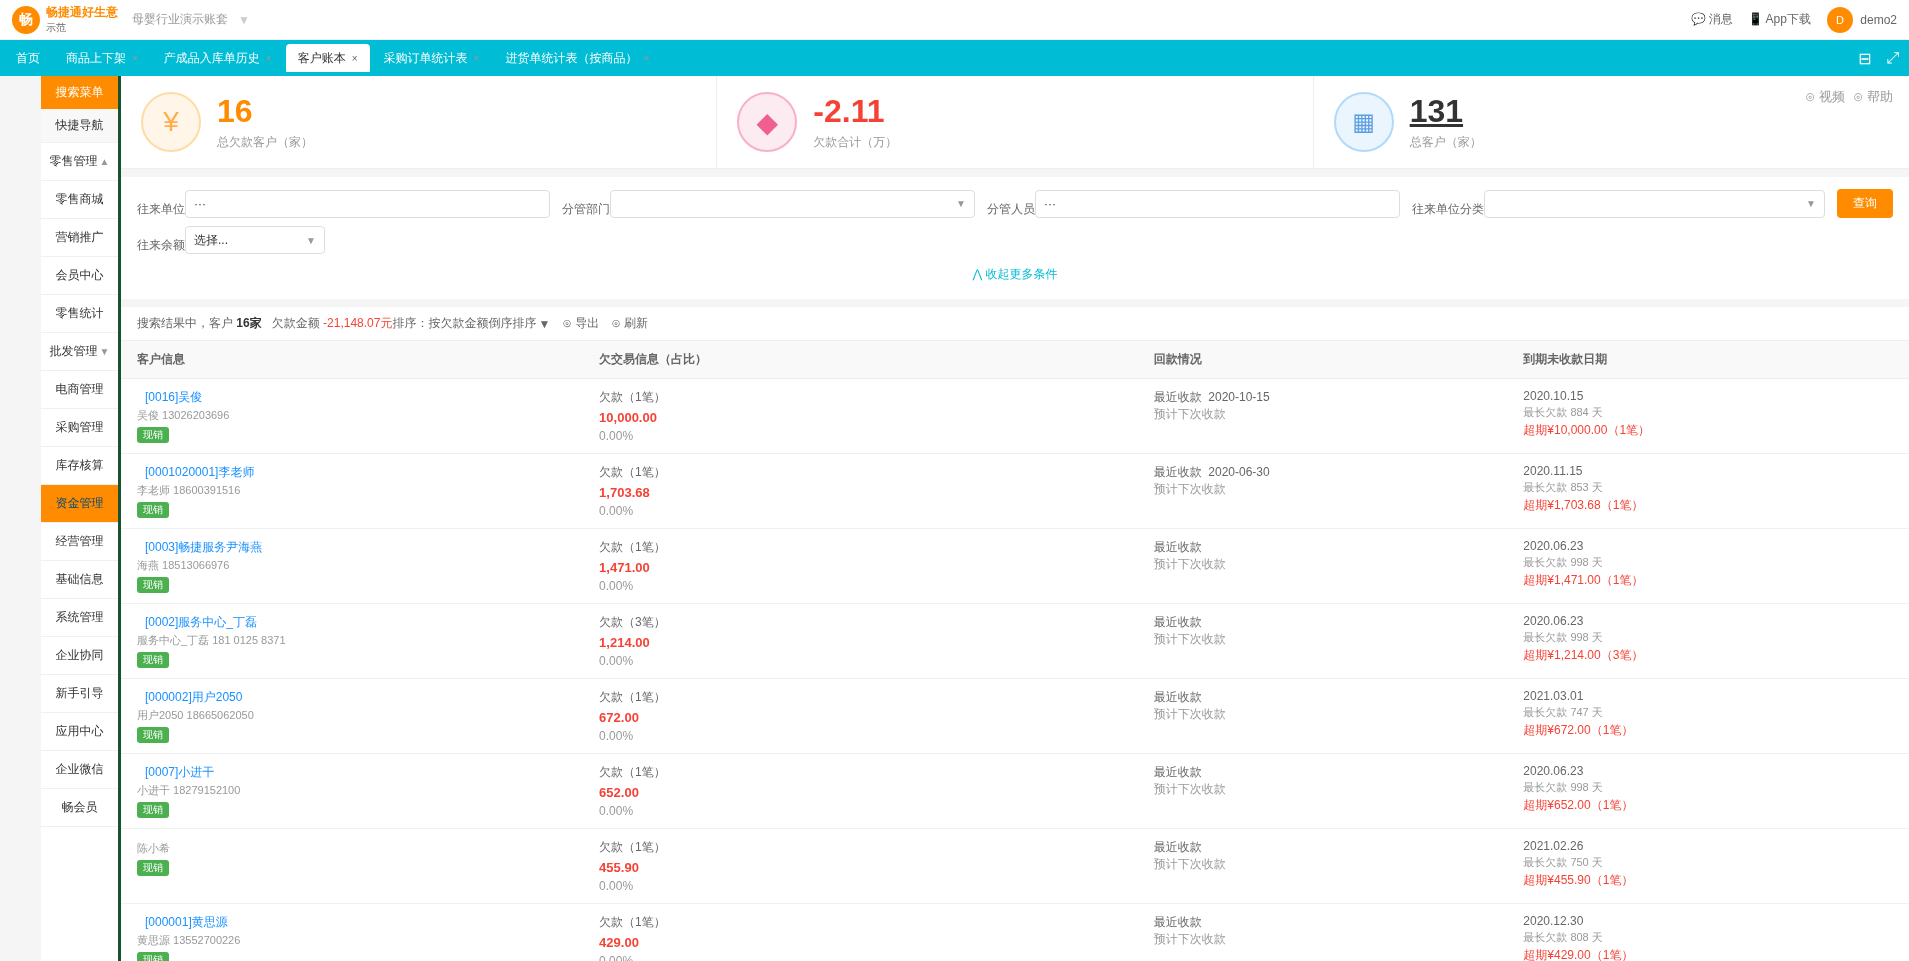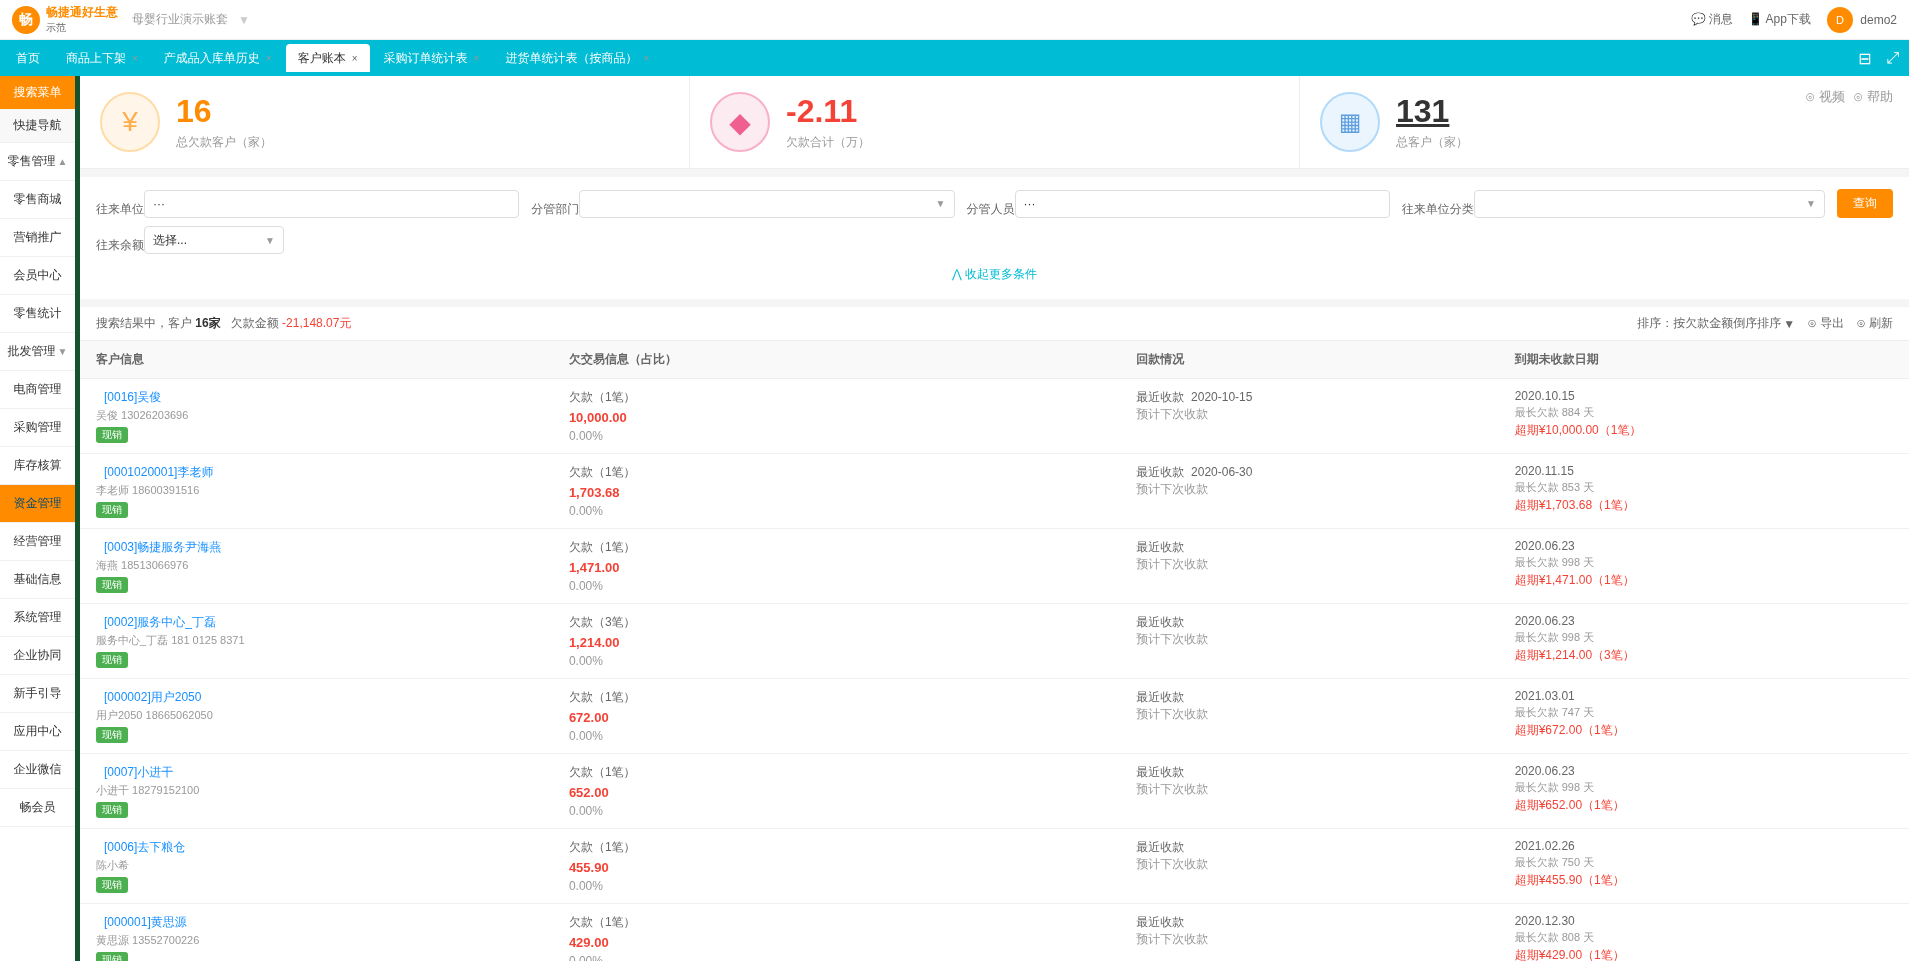--- a/index.html
+++ b/index.html
@@ -47,24 +47,25 @@
     .tab-bar-right { margin-left: auto; display: flex; gap: 4px; }
     .tab-bar-btn { color: #fff; font-size: 16px; cursor: pointer; width: 24px; height: 24px; display: flex; align-items: center; justify-content: center; }
     
     
     .main-layout { display: flex; height: calc(100vh - 76px); }
     
     
     .sidebar {
       width: 80px;
       background: #fff;
-      border-right: 5px solid #14532d;
+      border-right: 3px solid #14532d;
       display: flex;
       flex-direction: column;
       overflow-y: auto;
+      margin-left: 41px;
     }
     .sidebar-search {
       padding: 8px 6px;
       background: #ff8c00;
       color: #fff;
       text-align: center;
       font-size: 12px;
       cursor: pointer;
     }
     .sidebar-item {
@@ -144,21 +145,21 @@
       text-align: center; color: #00bcd4; font-size: 12px; cursor: pointer;
       padding: 4px 0;
     }
     
     
     .results-bar {
       background: #fff;
       padding: 8px 16px;
       display: flex;
       align-items: center;
-      justify-content: space-between;
+      justify-content: flex-start;
       border-bottom: 1px solid #eee;
       margin-bottom: 0;
     }
     .results-info { font-size: 12px; color: #666; }
     .results-info .highlight { color: #333; font-weight: bold; }
     .results-info .red { color: #f44336; }
     .results-actions { display: flex; align-items: center; gap: 12px; font-size: 12px; color: #666; }
     .sort-btn { display: flex; align-items: center; gap: 2px; cursor: pointer; }
     
     
@@ -506,21 +507,20 @@
         </div>
         <div class="col-due">
           <div class="due-date">2020.06.23</div>
           <div class="due-max">最长欠款 998 天</div>
           <div class="due-overdue">超期¥652.00（1笔）</div>
         </div>
       </div>
 
       <div class="table-row">
         <div class="col-customer">
-          <div class="customer-name">[0006]去下粮仓</div>
           <div class="customer-phone">陈小希</div>
           <span class="customer-tag">现销</span>
         </div>
         <div class="col-debt">
           <div class="debt-count">欠款（1笔）</div>
           <div class="debt-amount">455.90</div>
           <div class="debt-ratio">0.00%</div>
         </div>
         <div class="col-repayment">
           <div class="repay-last">最近收款</div>

